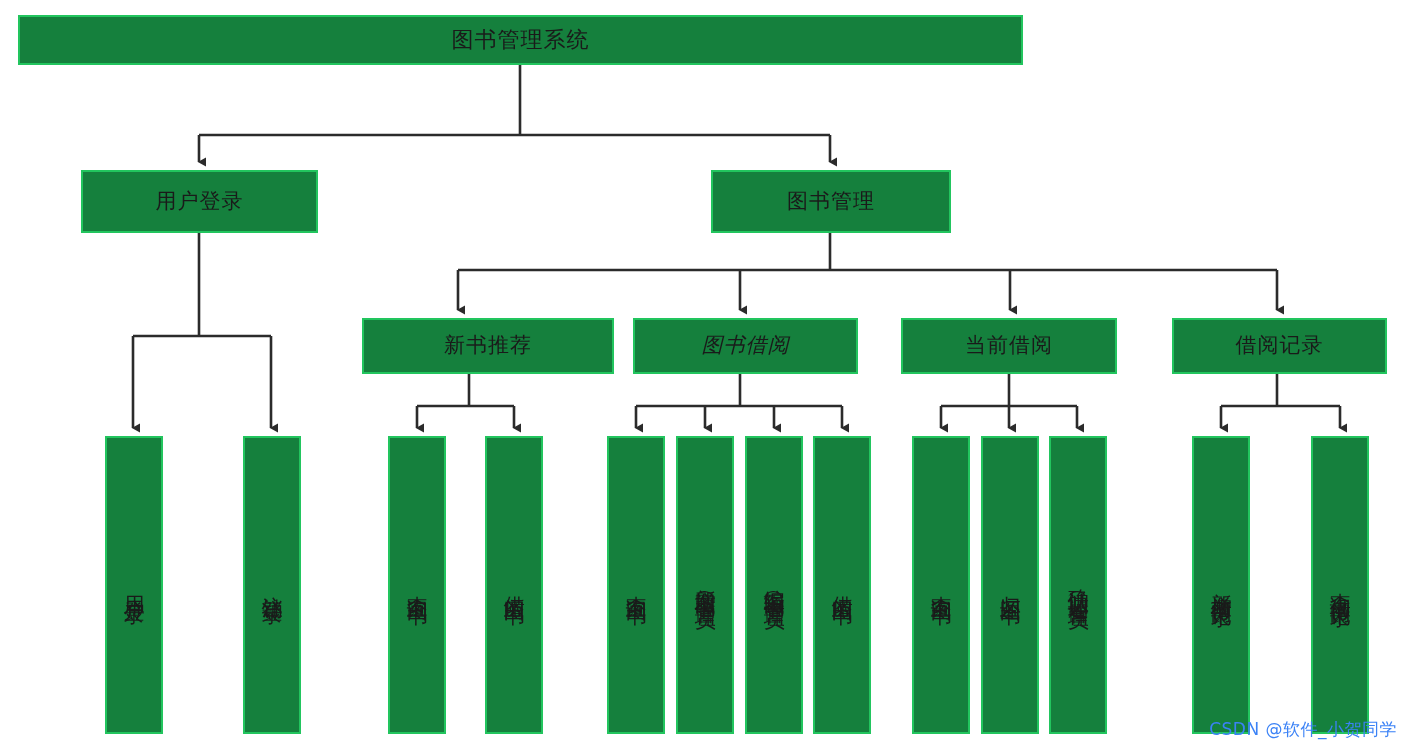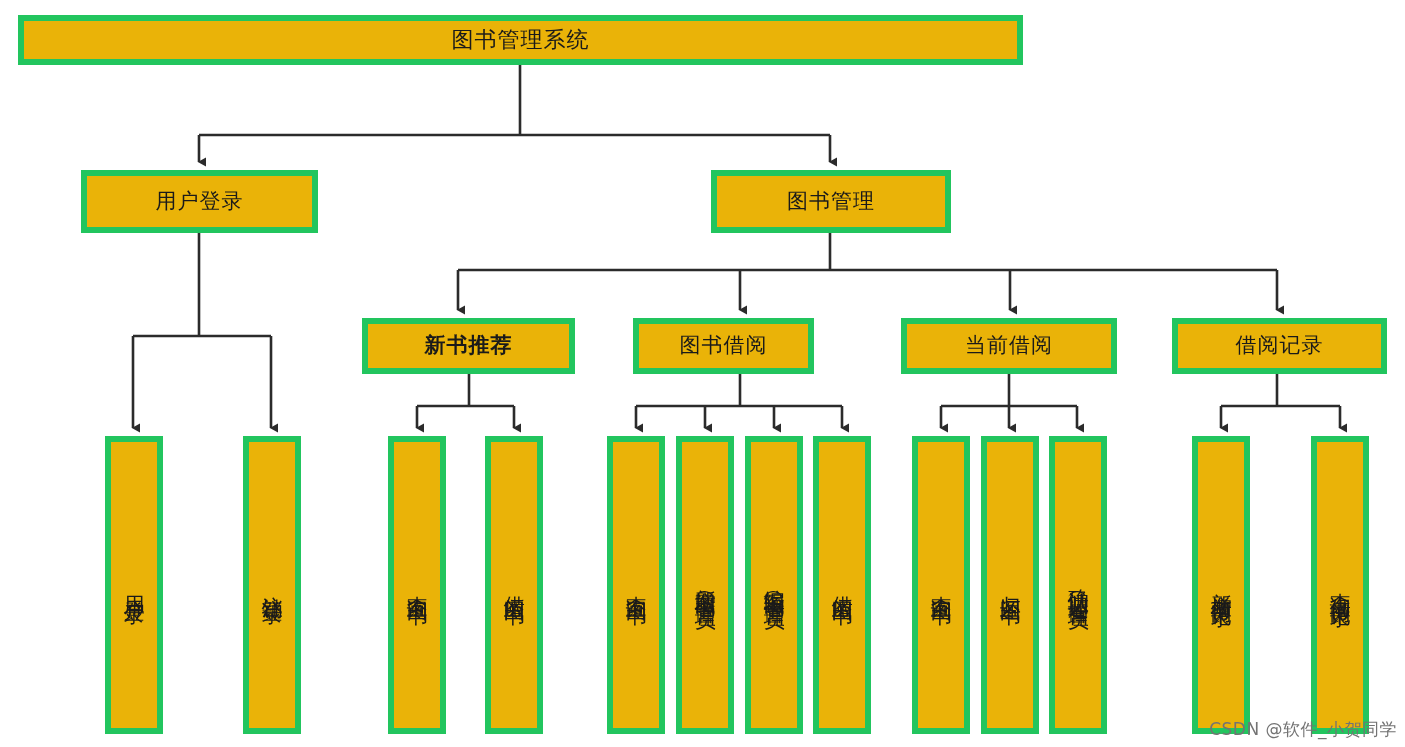--- a/index.html
+++ b/index.html
@@ -20,22 +20,22 @@
     position: absolute;
     left: 0;
     top: 0;
     width: 1405px;
     height: 747px;
     pointer-events: none;
   }
   .node {
     position: absolute;
     box-sizing: border-box;
-    border: 6px solid #22c55e;
-    background: #eab308;
+    border: 2px solid #22c55e;
+    background: #15803d;
     display: flex;
     align-items: center;
     justify-content: center;
     color: #1a1a1a;
   }
   .node.horiz {
     font-size: 21px;
     line-height: 1.2;
     letter-spacing: 1px;
   }
@@ -57,21 +57,21 @@
     writing-mode: vertical-rl;
     text-orientation: upright;
     display: block;
     white-space: nowrap;
   }
   .watermark {
     position: absolute;
     right: 8px;
     bottom: 6px;
     font-size: 17px;
-    color: #737373;
+    color: #3b82f6;
     letter-spacing: 0.5px;
     white-space: nowrap;
     margin-top: 8px;
   }
 </style>
 </head>
 <body>
 
 <div id="canvas">
 
@@ -129,24 +129,24 @@
     <span>图书管理系统</span>
   </div>
 
   <div class="node horiz" style="left:81px; top:170px; width:237px; height:63px;">
     <span>用户登录</span>
   </div>
   <div class="node horiz" style="left:711px; top:170px; width:240px; height:63px;">
     <span>图书管理</span>
   </div>
 
-  <div class="node horiz" style="left:362px; top:318px; width:213px; height:56px;font-weight:bold;">
+  <div class="node horiz" style="left:362px; top:318px; width:252px; height:56px;">
     <span>新书推荐</span>
   </div>
-  <div class="node horiz" style="left:633px; top:318px; width:181px; height:56px;">
+  <div class="node horiz" style="left:633px; top:318px; width:225px; height:56px;font-style:italic;">
     <span>图书借阅</span>
   </div>
   <div class="node horiz" style="left:901px; top:318px; width:216px; height:56px;text-align:center;">
     <span>当前借阅</span>
   </div>
   <div class="node horiz" style="left:1172px; top:318px; width:215px; height:56px;">
     <span>借阅记录</span>
   </div>
 
   <div class="node vert" style="left:105px; top:436px; width:58px; height:298px;">

